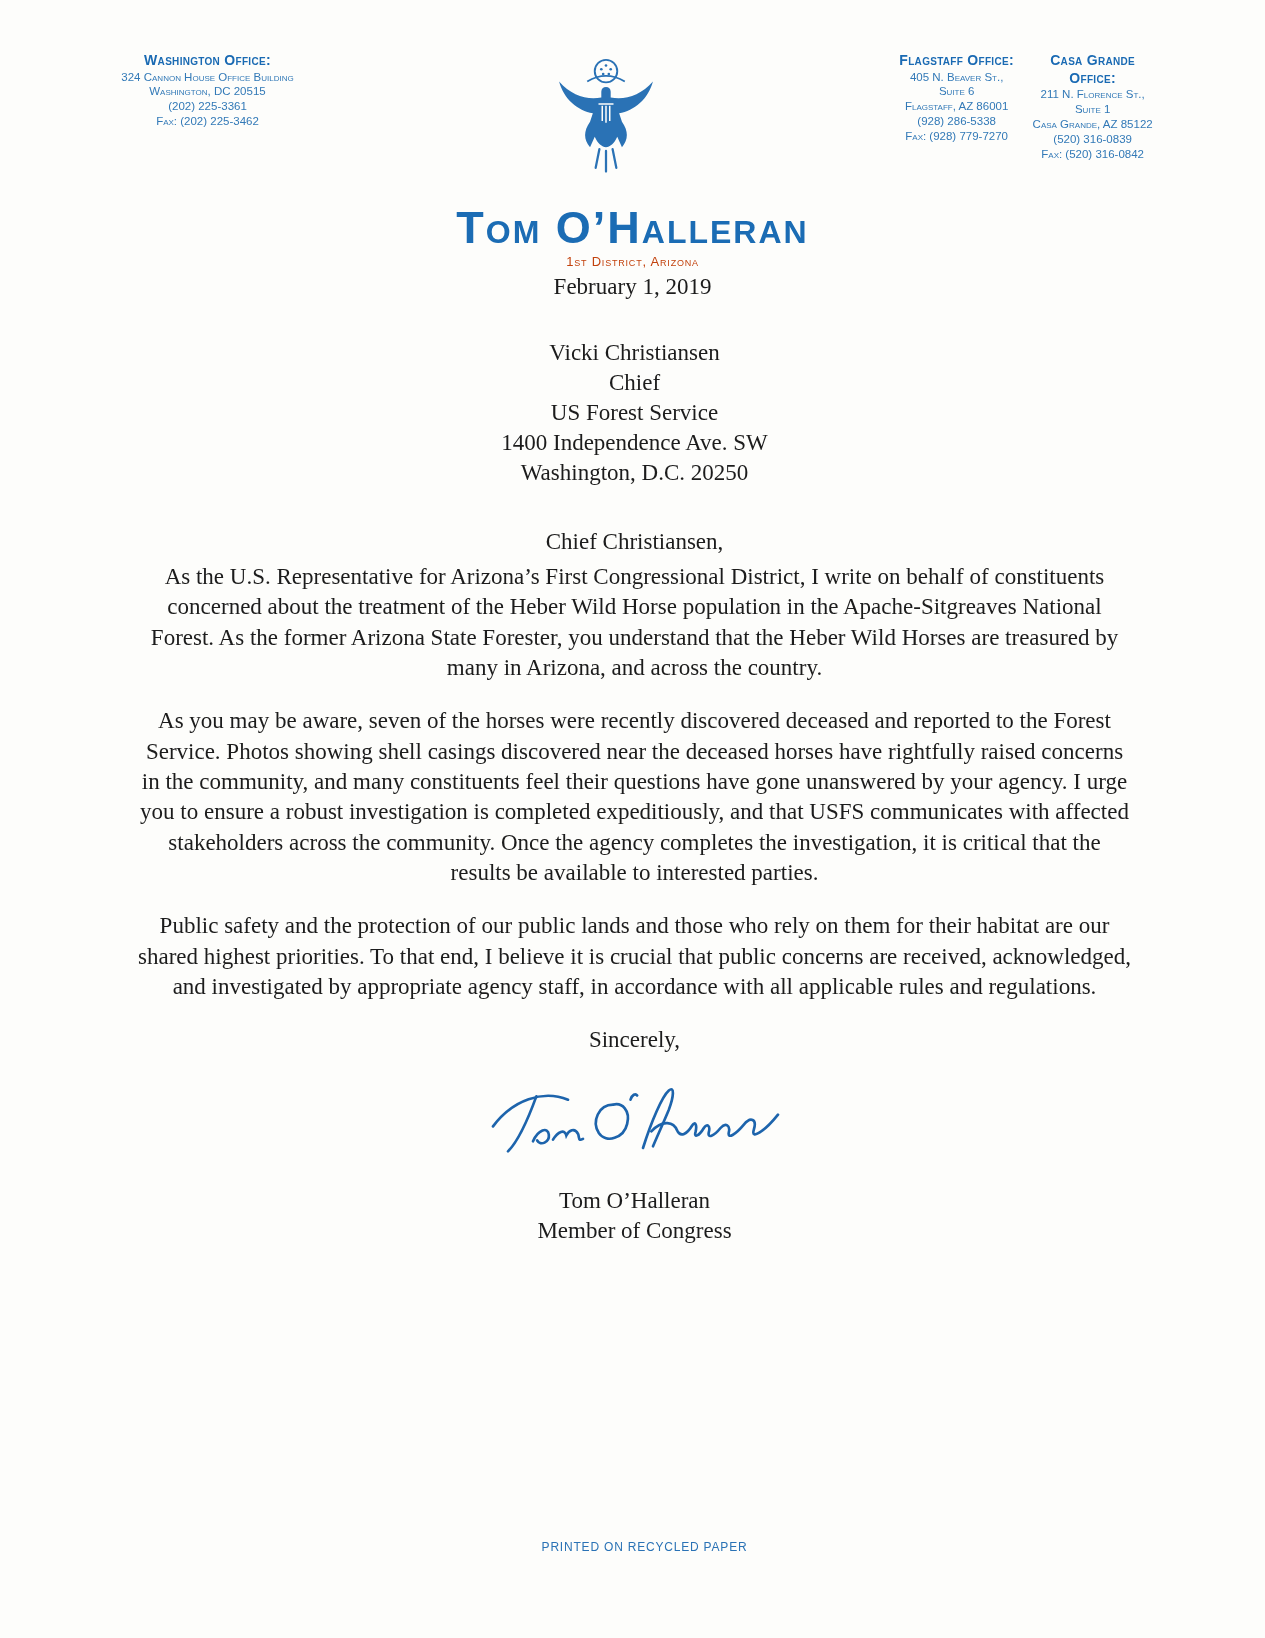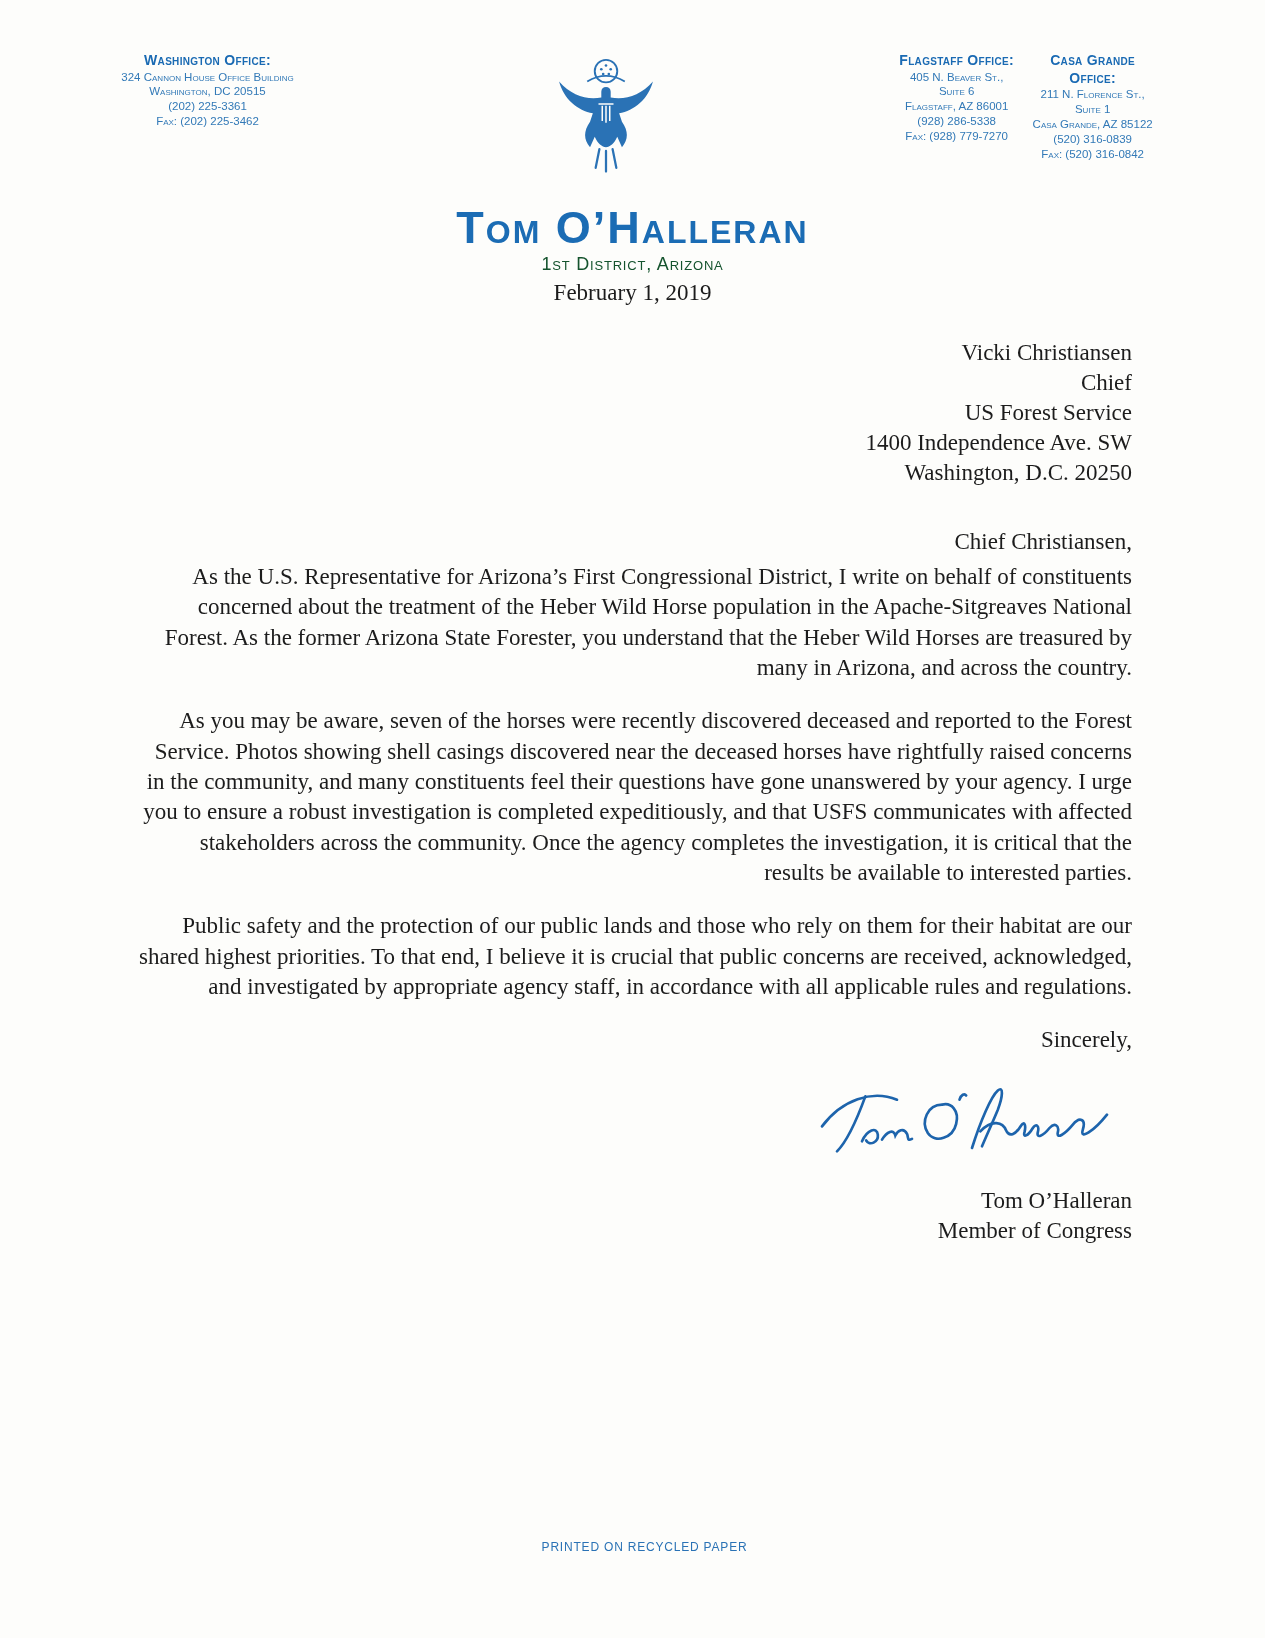--- a/index.html
+++ b/index.html
@@ -31,29 +31,29 @@
 
   .title-block { position:absolute; top:204px; left:0; width:100%; text-align:center; }
   .member-name {
     font-family:"Liberation Sans", sans-serif;
     font-variant:small-caps; font-weight:bold;
     font-size:45px; line-height:1.05;
     color:#1b6cb4; letter-spacing:2px;
   }
   .district {
     font-family:"Liberation Sans", sans-serif;
-    font-variant:small-caps; font-size:18px;
-    color:#14532d; letter-spacing:.8px; margin-top:3px;
+    font-variant:small-caps; font-size:13px;
+    color:#c2410c; letter-spacing:.8px; margin-top:3px;
   }
   .date { font-size:23px; color:#1c1c1c; margin-top:5px; }
 
   
   .letter-body {
     position:absolute; top:338px; left:137px; width:995px;
-    font-size:23px; line-height:1.32; text-align:right;
+    font-size:23px; line-height:1.32; text-align:center;
   }
   .recipient-line { line-height:1.3; }
   .salutation { margin-top:40px; }
   .para { margin-top:4px; }
   .closing { margin-top:20px; }
   .signature { margin-top:12px; margin-left:6px; }
   .signer-name { margin-top:10px; line-height:1.3; }
   .signer-title { line-height:1.3; }
 
   

